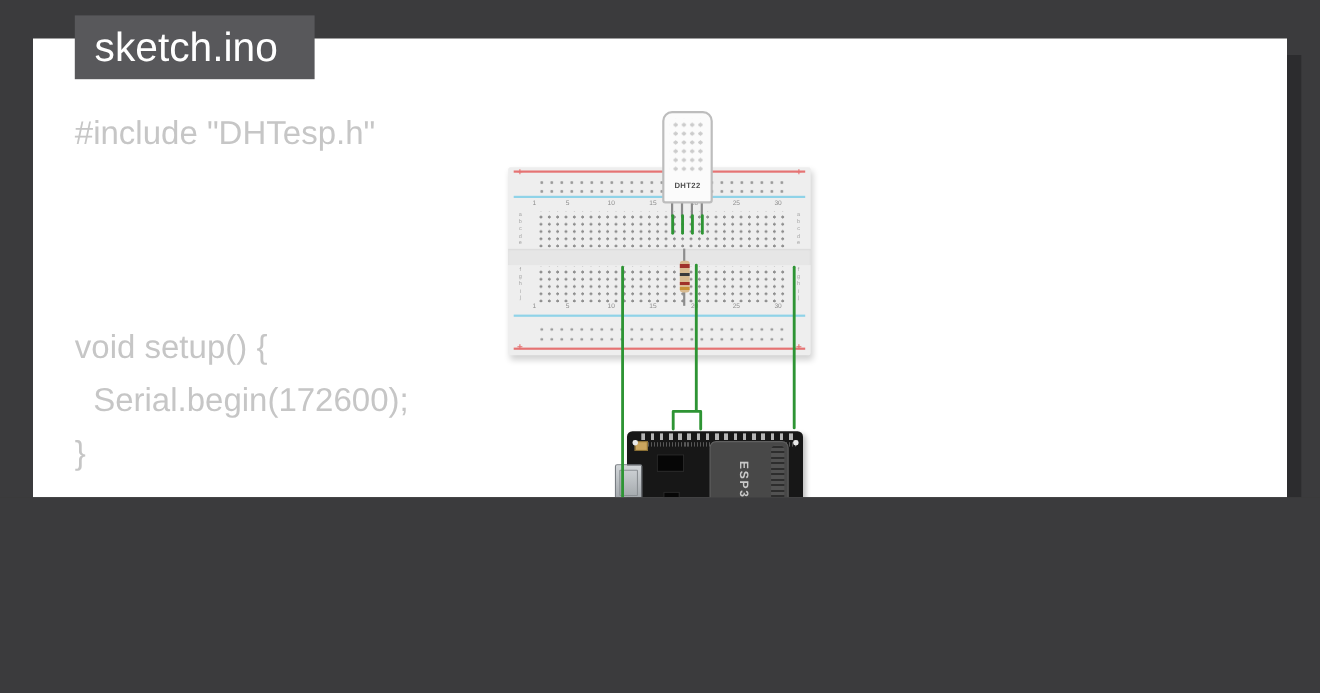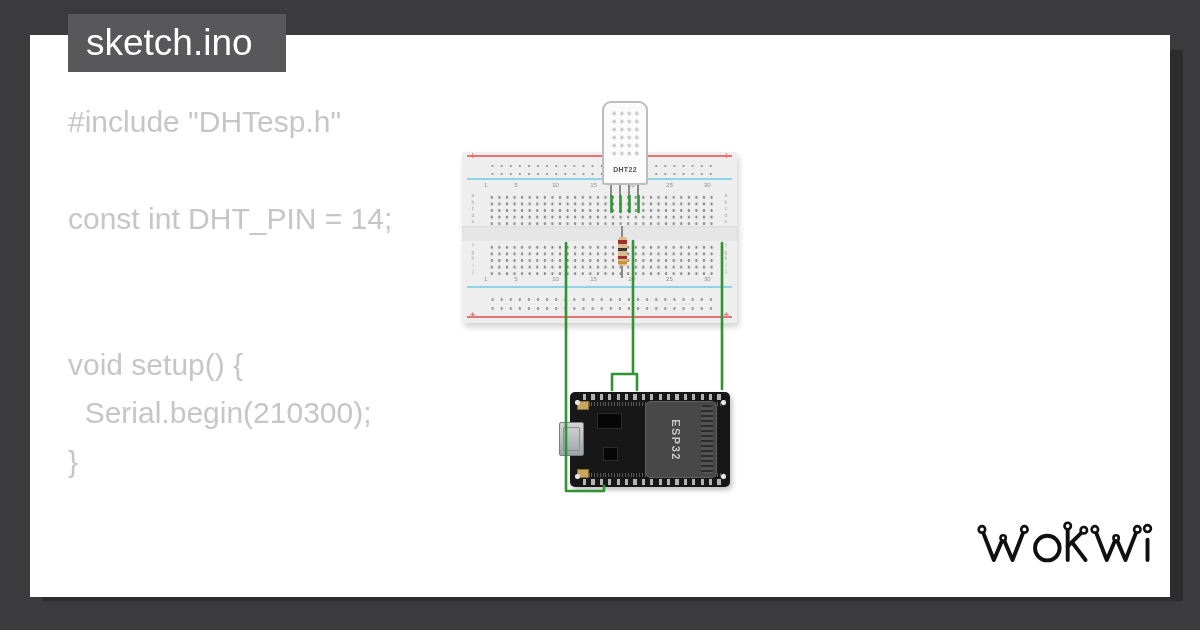--- a/index.html
+++ b/index.html
@@ -1,16 +1,16 @@
 <!DOCTYPE html>
 <html style="--background: #3b3b3d; --code-text: #c6c6c6; --wire-green: #2e9434; --rail-red: #e57373; --rail-blue: #8fd3e8;"><head>
 <meta charset="utf-8">
 <style>
   html,body{margin:0;padding:0;background:#3b3b3d;}
-  .stage{position:relative;width:1200px;height:601px;overflow:hidden;
+  .stage{position:relative;width:1200px;height:452px;overflow:hidden;
          background:var(--background,#3b3b3d);
          font-family:"Liberation Sans",sans-serif;}
   .card{position:absolute;left:30px;top:35px;width:1140px;height:562px;
         background:#ffffff;box-shadow:13px 15px 0 rgba(0,0,0,.24);}
   .file-tab{position:absolute;left:68px;top:14px;width:218px;height:58px;
         background:#58585b;color:#ffffff;font-size:37px;line-height:58px;
         padding-left:18px;box-sizing:border-box;z-index:4;}
   .code-block{position:absolute;left:68px;top:98px;z-index:1;}
   .code-line{font-size:30px;line-height:48.5px;color:var(--code-text,#c6c6c6);white-space:pre;}
 
@@ -106,25 +106,24 @@
 
   <div class="card"></div>
 
   <div class="file-tab">
     <span>sketch.ino</span>
   </div>
 
   <div class="code-block">
       <div class="code-line">#include "DHTesp.h"</div>
       <div class="code-line"> </div>
-      <div class="code-line">const int DHT_PIN = 14;</div>
       <div class="code-line"> </div>
       <div class="code-line"> </div>
       <div class="code-line">void setup() {</div>
-      <div class="code-line">  Serial.begin(210300);</div>
+      <div class="code-line">  Serial.begin(172600);</div>
       <div class="code-line">}</div>
     </div>
 
   <div class="bb">
     <div class="bb-line red r-top"></div>
     <div class="bb-rail-dots rail-top"></div>
     <div class="bb-line blue b-top"></div>
     <span class="bb-plus p-tl">+</span>
     <span class="bb-plus p-tr">+</span>
 

